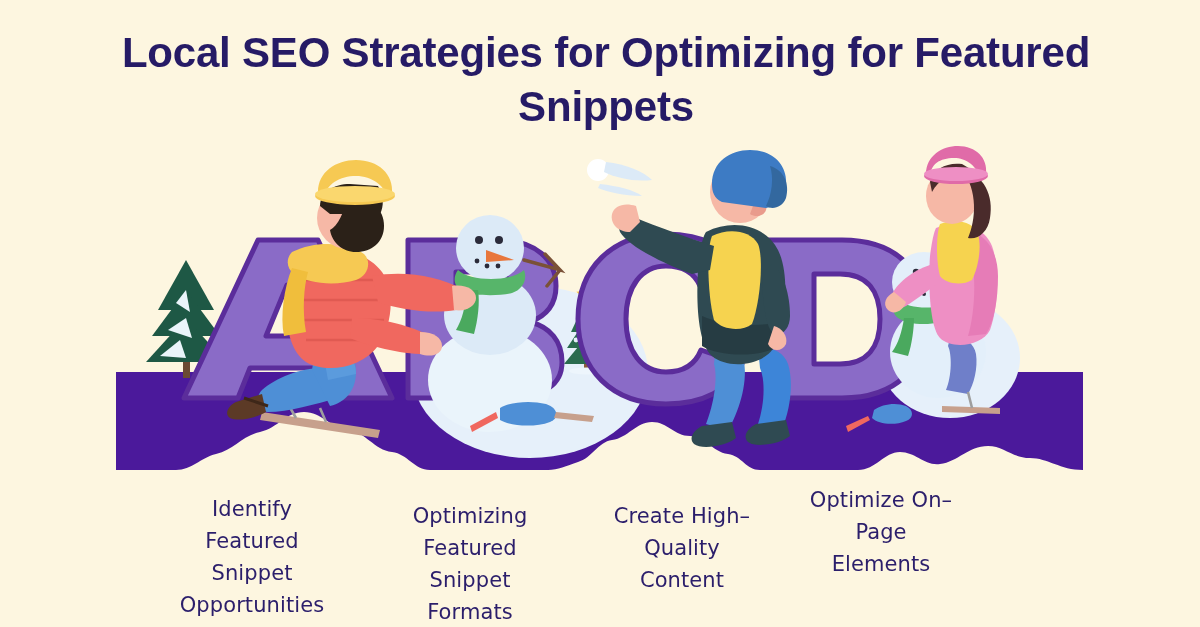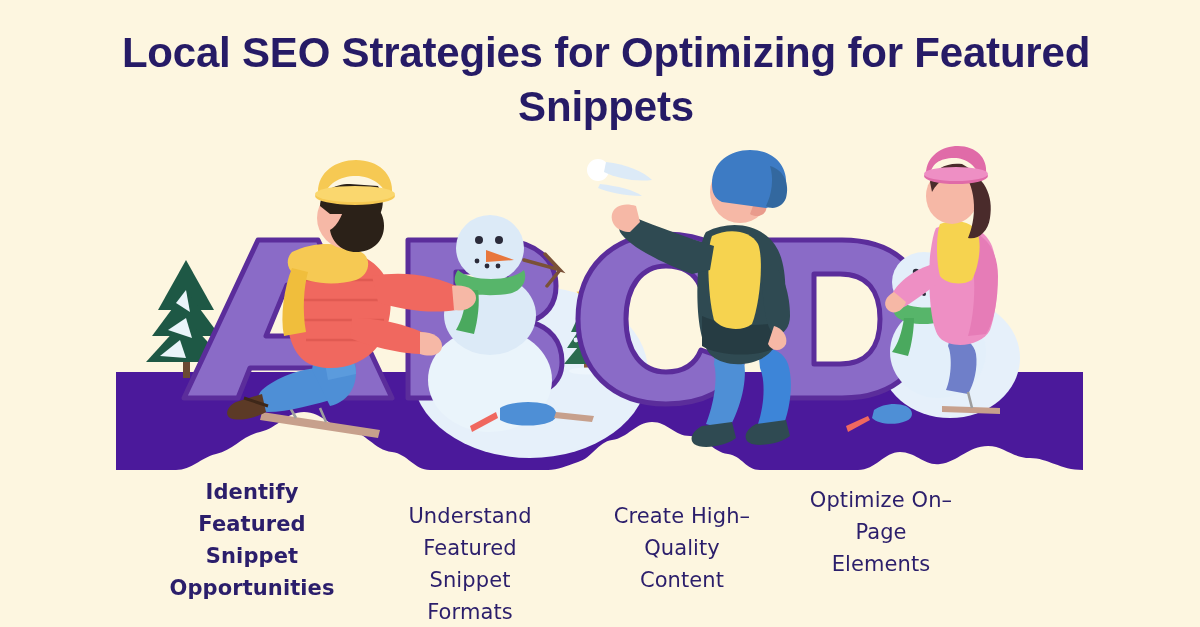--- a/index.html
+++ b/index.html
@@ -33,21 +33,21 @@
   .caption {
     position:absolute;
     color:#2B1E6B;
     font-family:"DejaVu Sans", sans-serif;
     font-size:21px;
     line-height:32px;
     text-align:center;
     white-space:pre-line;
     letter-spacing:0.1px;
   }
-  #cap0 { left:152px; top:476px; width:200px;font-weight:bold; }
+  #cap0 { left:152px; top:493px; width:200px; }
   #cap1 { left:388px; top:500px; width:164px; }
   #cap2 { left:592px; top:500px; width:180px; }
   #cap3 { left:788px; top:484px; width:186px; }
 </style>
 </head>
 <body>
 
 <div id="stage">
 
   <h1 id="title">Local SEO Strategies for Optimizing for Featured Snippets</h1>
@@ -290,21 +290,21 @@
         <path d="M942,266 L1000,268 L1000,274 L942,272 Z" fill="#C7A08C"></path>
         <path d="M968,252 L972,268" stroke="#9E9E9E" stroke-width="2.6"></path>
       </g>
     </svg>
   </div>
 
   <div class="caption" id="cap0">Identify
 Featured
 Snippet
 Opportunities</div>
-  <div class="caption" id="cap1">Understand
+  <div class="caption" id="cap1">Optimizing
 Featured
 Snippet
 Formats</div>
   <div class="caption" id="cap2">Create High–
 Quality
 Content</div>
   <div class="caption" id="cap3">Optimize On–
 Page
 Elements</div>
 

